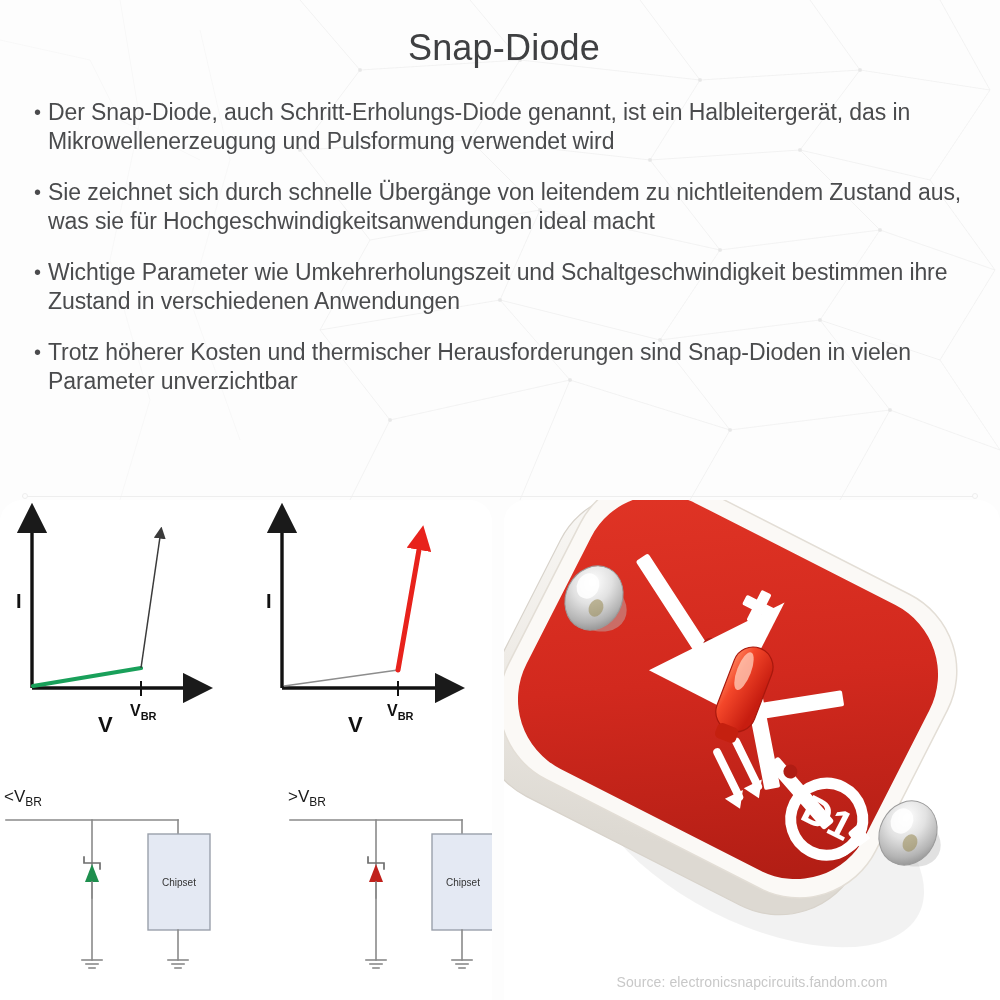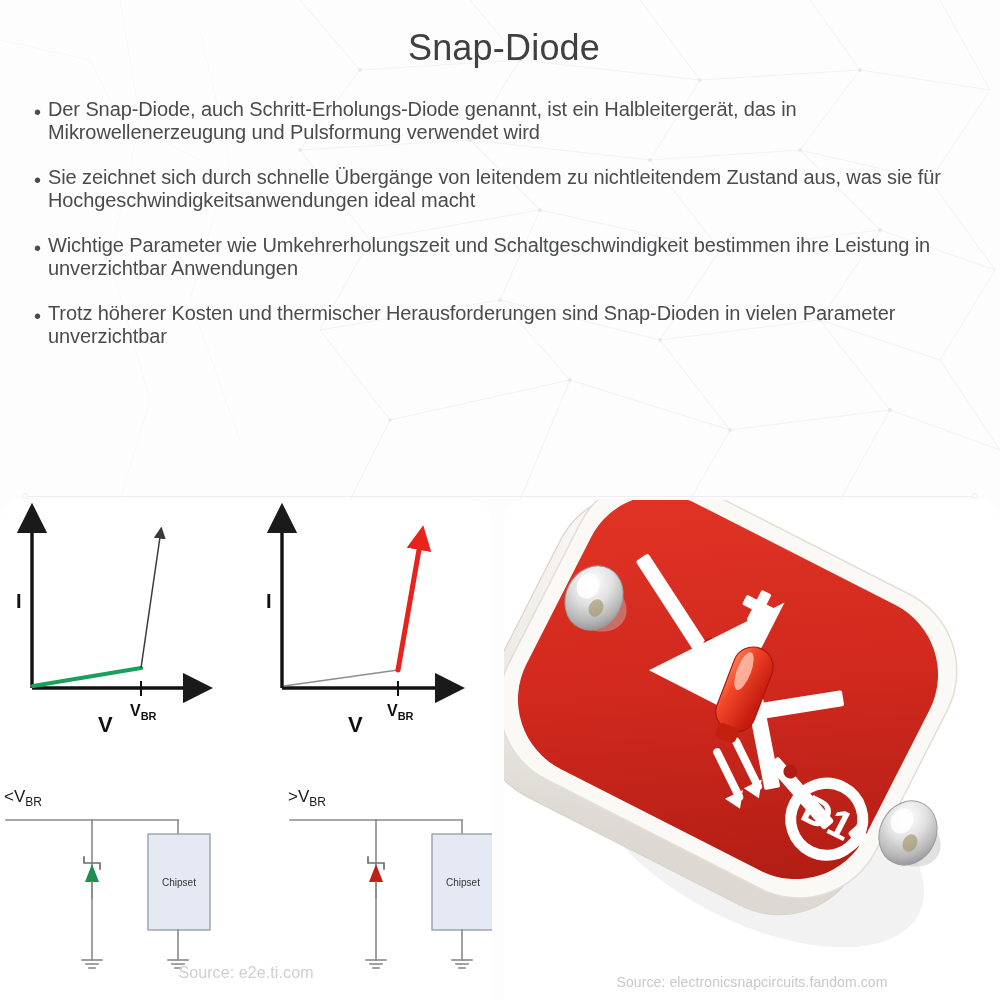--- a/index.html
+++ b/index.html
@@ -64,22 +64,22 @@
   .bullet-dot {
     flex: 0 0 auto;
     width: 14px;
     font-size: 20px;
     line-height: 29px;
     color: #4a4b4d;
     text-align: left;
   }
   .bullet-text {
     flex: 1 1 auto;
-    font-size: 20px;
-    line-height: 23px;
+    font-size: 23px;
+    line-height: 29px;
     color: #4a4b4d;
     letter-spacing: -.1px;
   }
 
   
   .divider {
     position: absolute;
     left: 22px; top: 496px;
     width: 956px; height: 1px;
     background: #eeeeee;
@@ -183,21 +183,21 @@
         <span class="bullet-text">Der Snap-Diode, auch Schritt-Erholungs-Diode genannt, ist ein Halbleitergerät, das in Mikrowellenerzeugung und Pulsformung verwendet wird</span>
       </div>
 
       <div class="bullet">
         <span class="bullet-dot">•</span>
         <span class="bullet-text">Sie zeichnet sich durch schnelle Übergänge von leitendem zu nichtleitendem Zustand aus, was sie für Hochgeschwindigkeitsanwendungen ideal macht</span>
       </div>
 
       <div class="bullet">
         <span class="bullet-dot">•</span>
-        <span class="bullet-text">Wichtige Parameter wie Umkehrerholungszeit und Schaltgeschwindigkeit bestimmen ihre Leistung in unverzichtbar Anwendungen</span>
+        <span class="bullet-text">Wichtige Parameter wie Umkehrerholungszeit und Schaltgeschwindigkeit bestimmen ihre Zustand in verschiedenen Anwendungen</span>
       </div>
 
       <div class="bullet">
         <span class="bullet-dot">•</span>
         <span class="bullet-text">Trotz höherer Kosten und thermischer Herausforderungen sind Snap-Dioden in vielen Parameter unverzichtbar</span>
       </div>
 
     </div>
   </div>
 
@@ -299,21 +299,20 @@
           <text x="463" y="386" text-anchor="middle" font-family="'Liberation Sans',sans-serif" font-size="10" fill="#333">Chipset</text>
           <line x1="462" y1="430" x2="462" y2="460" stroke="#8a8a8a" stroke-width="1.6"></line>
           <g stroke="#8a8a8a" stroke-width="1.6">
             <line x1="452" y1="460" x2="472" y2="460"></line>
             <line x1="456" y1="464" x2="468" y2="464"></line>
             <line x1="459" y1="468" x2="465" y2="468"></line>
           </g>
         </g>
       </svg>
 
-      <div class="src src-left">Source: e2e.ti.com</div>
     </div>
 
     <div class="panel panel-right">
 
       <svg class="photo-svg" width="496" height="470" viewBox="0 0 496 470" xmlns="http://www.w3.org/2000/svg">
         <defs>
           <linearGradient id="baseG" x1="0" y1="0" x2="0.4" y2="1">
             <stop offset="0%" stop-color="#fbfaf8"></stop>
             <stop offset="55%" stop-color="#efece7"></stop>
             <stop offset="100%" stop-color="#ddd9d2"></stop>

